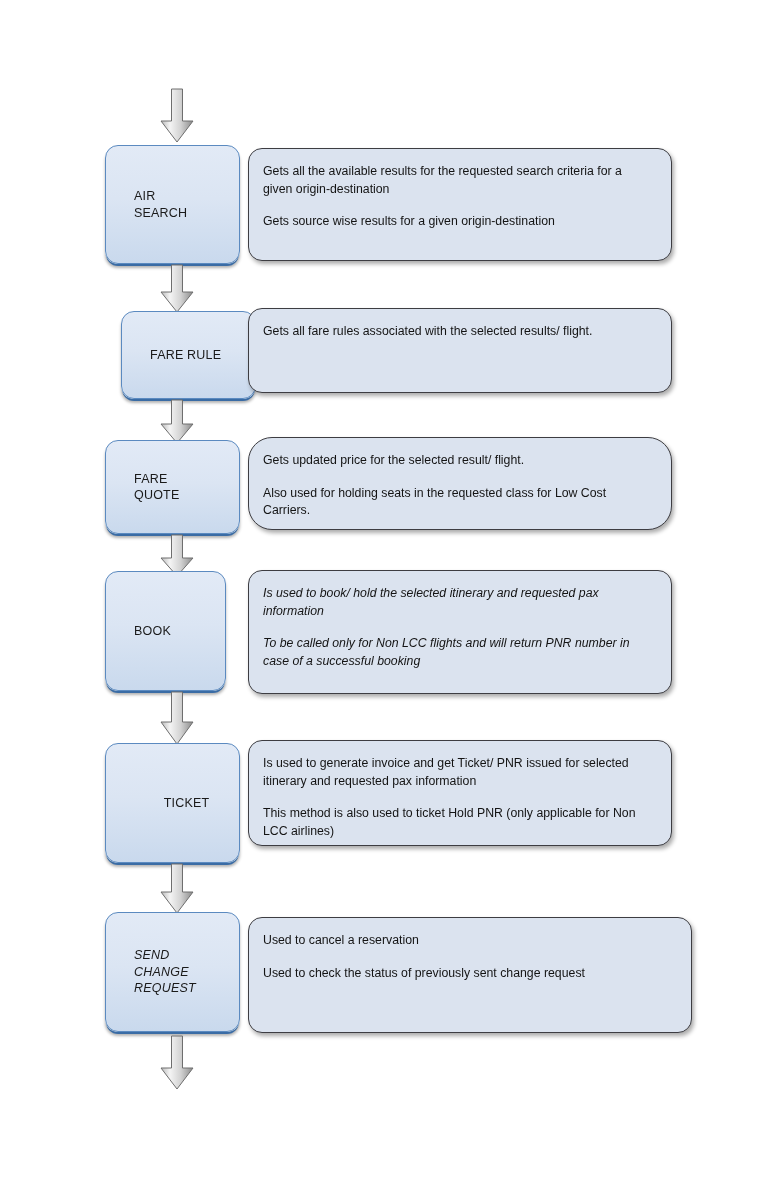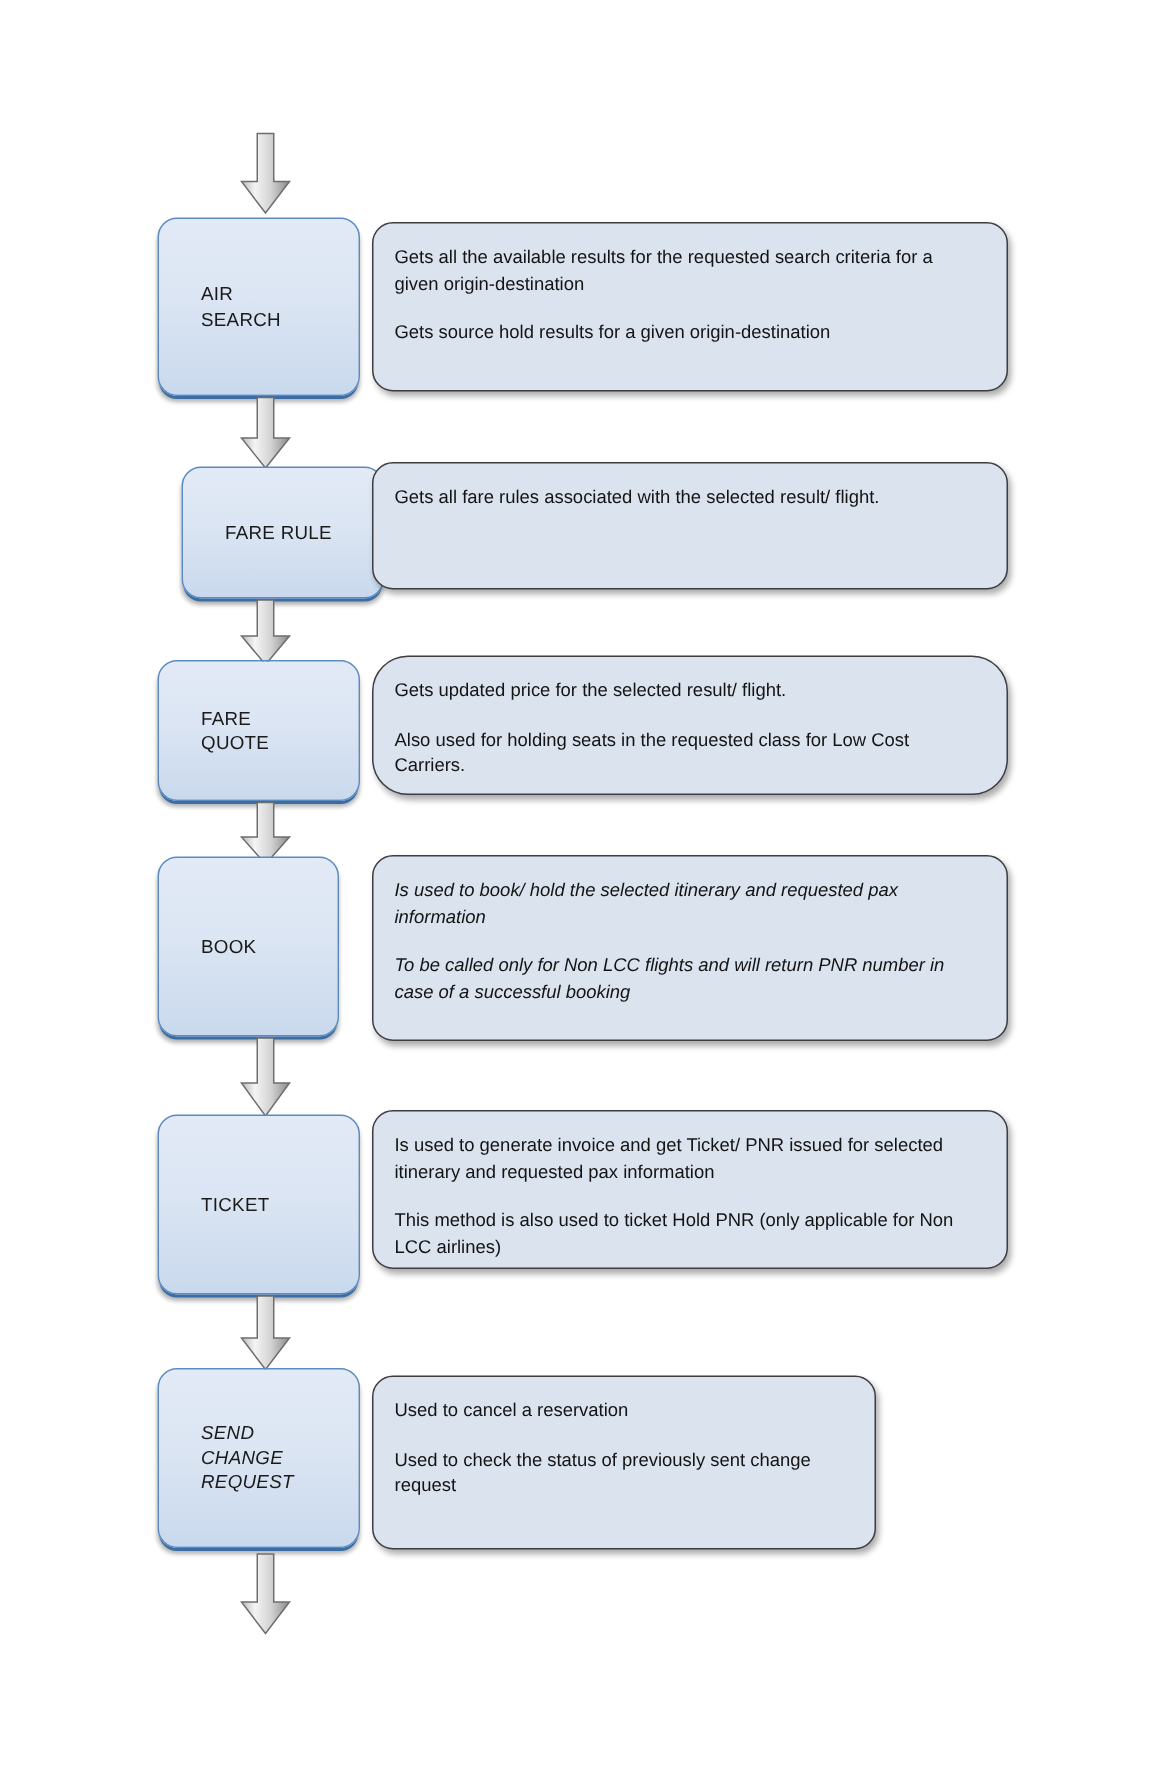--- a/index.html
+++ b/index.html
@@ -80,42 +80,42 @@
       <path d="M12.5 1 L23.5 1 L23.5 33 L34 33 L18 54 L2 33 L12.5 33 Z" fill="url(#ag0)" stroke="#6e6e6e" stroke-width="1"></path>
     </svg>
   </div>
 
   <div class="proc-box" style="left:105px; top:145px; width:135px; height:119px;">
     <span class="proc-label">AIR
 SEARCH</span>
   </div>
   <div class="desc-panel" style="left:248px; top:148px; width:424px; height:113px;">
     <p class="desc-line">Gets all the available results for the requested search criteria for a given origin-destination</p>
-    <p class="desc-line">Gets source hold results for a given origin-destination</p>
+    <p class="desc-line">Gets source wise results for a given origin-destination</p>
   </div>
 
   <div class="arrow" style="left:159px; top:264px; width:36px; height:50px;">
     <svg width="36" height="50" viewBox="0 0 36 50">
       <defs>
         <linearGradient id="ag1" x1="0" y1="0" x2="1" y2="0">
           <stop offset="0%" stop-color="#b9b9b9"></stop>
           <stop offset="28%" stop-color="#f4f4f4"></stop>
           <stop offset="62%" stop-color="#d2d2d2"></stop>
           <stop offset="100%" stop-color="#8a8a8a"></stop>
         </linearGradient>
       </defs>
       <path d="M12.5 1 L23.5 1 L23.5 28 L34 28 L18 48 L2 28 L12.5 28 Z" fill="url(#ag1)" stroke="#6e6e6e" stroke-width="1"></path>
     </svg>
   </div>
 
   <div class="proc-box" style="left:105px; top:311px; width:135px; height:88px;margin-left:16px;">
     <span class="proc-label">FARE RULE</span>
   </div>
   <div class="desc-panel" style="left:248px; top:308px; width:424px; height:85px;">
-    <p class="desc-line">Gets all fare rules associated with the selected result/ flight.</p>
+    <p class="desc-line">Gets all fare rules associated with the selected results/ flight.</p>
   </div>
 
   <div class="arrow" style="left:159px; top:399px; width:36px; height:46px;">
     <svg width="36" height="46" viewBox="0 0 36 46">
       <defs>
         <linearGradient id="ag2" x1="0" y1="0" x2="1" y2="0">
           <stop offset="0%" stop-color="#b9b9b9"></stop>
           <stop offset="28%" stop-color="#f4f4f4"></stop>
           <stop offset="62%" stop-color="#d2d2d2"></stop>
           <stop offset="100%" stop-color="#8a8a8a"></stop>
@@ -163,21 +163,21 @@
           <stop offset="0%" stop-color="#b9b9b9"></stop>
           <stop offset="28%" stop-color="#f4f4f4"></stop>
           <stop offset="62%" stop-color="#d2d2d2"></stop>
           <stop offset="100%" stop-color="#8a8a8a"></stop>
         </linearGradient>
       </defs>
       <path d="M12.5 1 L23.5 1 L23.5 31 L34 31 L18 53 L2 31 L12.5 31 Z" fill="url(#ag4)" stroke="#6e6e6e" stroke-width="1"></path>
     </svg>
   </div>
 
-  <div class="proc-box" style="left:105px; top:743px; width:135px; height:120px;">
+  <div class="proc-box" style="left:105px; top:743px; width:135px; height:120px;justify-content:center;">
     <span class="proc-label">TICKET</span>
   </div>
   <div class="desc-panel" style="left:248px; top:740px; width:424px; height:106px;">
     <p class="desc-line">Is used to generate invoice and get Ticket/ PNR issued for selected itinerary and requested pax information</p>
     <p class="desc-line">This method is also used to ticket Hold PNR (only applicable for Non LCC airlines)</p>
   </div>
 
   <div class="arrow" style="left:159px; top:863px; width:36px; height:52px;">
     <svg width="36" height="52" viewBox="0 0 36 52">
       <defs>
@@ -190,21 +190,21 @@
       </defs>
       <path d="M12.5 1 L23.5 1 L23.5 29 L34 29 L18 50 L2 29 L12.5 29 Z" fill="url(#ag5)" stroke="#6e6e6e" stroke-width="1"></path>
     </svg>
   </div>
 
   <div class="proc-box" style="left:105px; top:912px; width:135px; height:120px;font-style:italic;">
     <span class="proc-label">SEND
 CHANGE
 REQUEST</span>
   </div>
-  <div class="desc-panel" style="left:248px; top:917px; width:336px; height:116px;">
+  <div class="desc-panel" style="left:248px; top:917px; width:444px; height:116px;">
     <p class="desc-line">Used to cancel a reservation</p>
     <p class="desc-line">Used to check the status of previously sent change request</p>
   </div>
 
   <div class="arrow" style="left:159px; top:1035px; width:36px; height:56px;">
     <svg width="36" height="56" viewBox="0 0 36 56">
       <defs>
         <linearGradient id="ag6" x1="0" y1="0" x2="1" y2="0">
           <stop offset="0%" stop-color="#b9b9b9"></stop>
           <stop offset="28%" stop-color="#f4f4f4"></stop>

